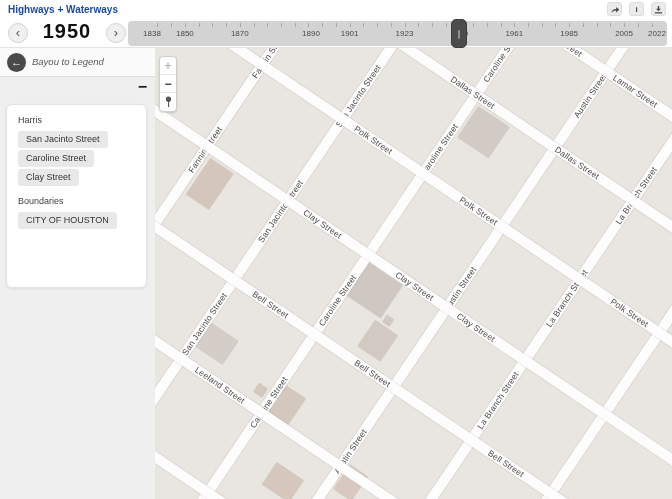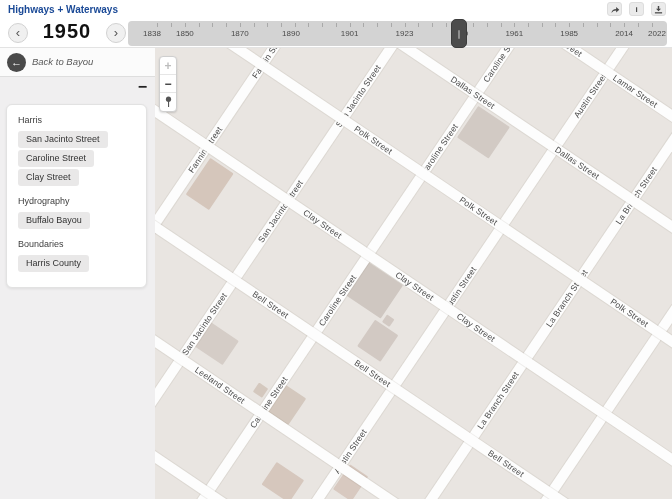--- a/index.html
+++ b/index.html
@@ -115,55 +115,51 @@
         <div class="tick" style="left: 441.174px;"></div>
         <div class="tick" style="left: 454.897px;"></div>
         <div class="tick" style="left: 468.62px;"></div>
         <div class="tick" style="left: 482.342px;"></div>
         <div class="tick" style="left: 496.065px;"></div>
         <div class="tick" style="left: 509.788px;"></div>
         <div class="tick" style="left: 523.511px;"></div>
         <div class="tl-year" style="left: 24px;">1838</div>
         <div class="tl-year" style="left: 56.9348px;">1850</div>
         <div class="tl-year" style="left: 111.826px;">1870</div>
-        <div class="tl-year" style="left: 163px;">1890</div>
+        <div class="tl-year" style="left: 183px;">1890</div>
         <div class="tl-year" style="left: 221.609px;">1901</div>
         <div class="tl-year" style="left: 276.5px;">1923</div>
         <div class="tl-year" style="left: 331.391px;">1950</div>
         <div class="tl-year" style="left: 386.283px;">1961</div>
         <div class="tl-year" style="left: 441.174px;">1985</div>
-        <div class="tl-year" style="left: 496.065px;">2014</div>
+        <div class="tl-year" style="left: 496.065px;">2005</div>
         <div class="tl-year" style="left: 529px;">2022</div>
         <div class="tl-handle" style="left: 323.391px;">
           <i></i>
         </div>
       </div>
   </div>
 
   <div id="sidebar">
     <div id="back-row">
       <div id="back-circle">←</div>
-      <div id="back-label">Back to Bayou</div>
+      <div id="back-label">Bayou to Legend</div>
     </div>
     <div id="collapse-btn">−</div>
 
     <div id="legend-card">
       <div class="legend-sec">
         <div class="legend-title">Harris</div>
         <div class="pill-row"><span class="pill">San Jacinto Street</span></div>
         <div class="pill-row"><span class="pill">Caroline Street</span></div>
         <div class="pill-row"><span class="pill">Clay Street</span></div>
       </div>
       <div class="legend-sec">
-        <div class="legend-title">Hydrography</div>
-        <div class="pill-row"><span class="pill">Buffalo Bayou</span></div>
-      </div>
-      <div class="legend-sec">
         <div class="legend-title">Boundaries</div>
-        <div class="pill-row"><span class="pill">Harris County</span></div>
+        <div class="pill-row"><span class="pill">CITY OF HOUSTON</span></div>
       </div>
     </div>
   </div>
 
   <div id="map">
     <div id="grid">
         <div class="bld" style="left: 466px; top: 719px; width: 28px; height: 44px; background: rgb(213, 198, 187);"></div>
         <div class="bld" style="left: 659px; top: 526px; width: 38px; height: 38px; background: rgb(210, 202, 196);"></div>
         <div class="bld" style="left: 655px; top: 717px; width: 42px; height: 40px; background: rgb(207, 199, 193);"></div>
         <div class="bld" style="left: 557px; top: 855px; width: 35px; height: 29px; background: rgb(213, 205, 199);"></div>

